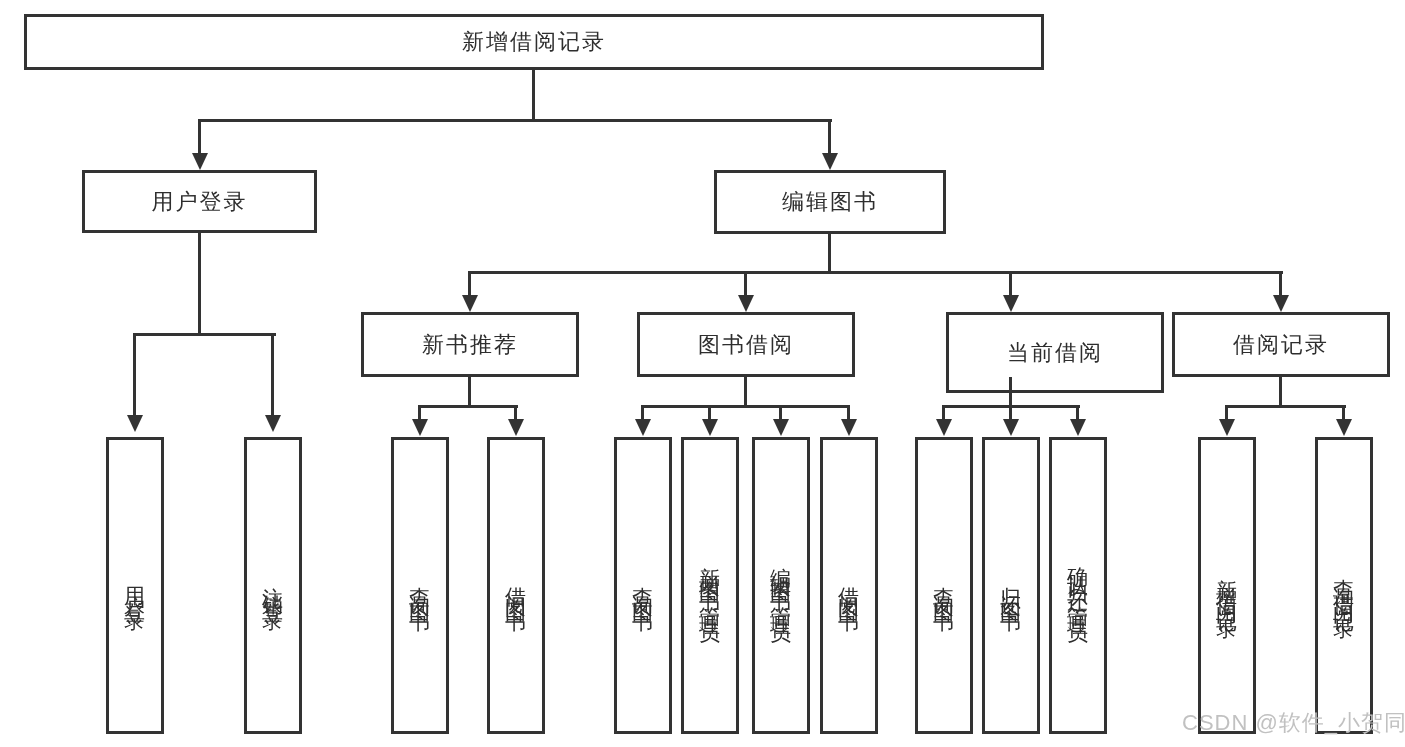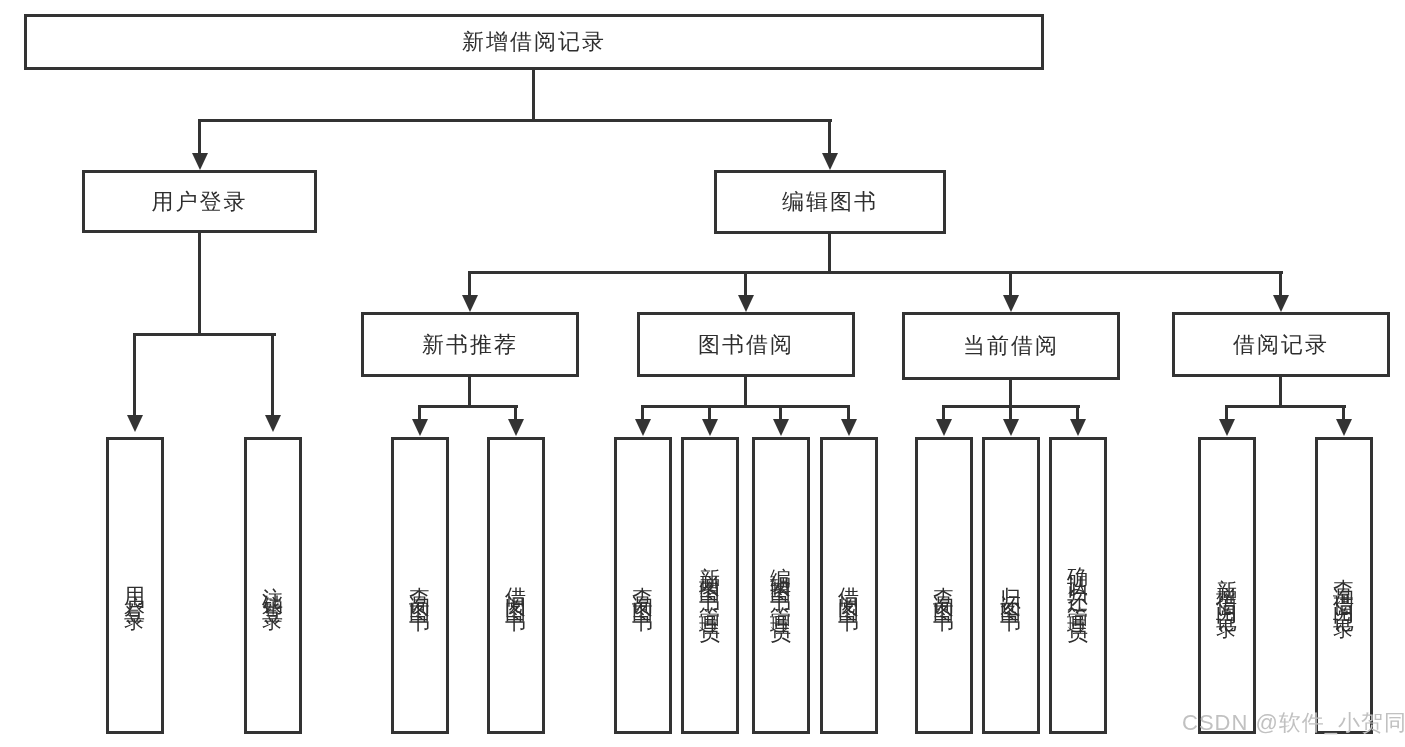--- a/index.html
+++ b/index.html
@@ -61,21 +61,21 @@
   <div class="ah" style="left:462px;top:295px;"></div>
   <div class="vl" style="left:744px;top:271px;height:26px;"></div>
   <div class="ah" style="left:738px;top:295px;"></div>
   <div class="vl" style="left:1009px;top:271px;height:26px;"></div>
   <div class="ah" style="left:1003px;top:295px;"></div>
   <div class="vl" style="left:1279px;top:271px;height:26px;"></div>
   <div class="ah" style="left:1273px;top:295px;"></div>
 
   <div class="box" style="left:361px;top:312px;width:218px;height:65px;">新书推荐</div>
   <div class="box" style="left:637px;top:312px;width:218px;height:65px;">图书借阅</div>
-  <div class="box" style="left:902px;top:312px;width:218px;height:68px;">当前借阅</div>
+  <div class="box" style="left:946px;top:312px;width:218px;height:81px;">当前借阅</div>
   <div class="box" style="left:1172px;top:312px;width:218px;height:65px;">借阅记录</div>
 
   <div class="vl" style="left:468px;top:377px;height:31px;"></div>
   <div class="hl" style="left:418px;top:405px;width:100px;"></div>
   <div class="vl" style="left:418px;top:405px;height:16px;"></div>
   <div class="ah" style="left:412px;top:419px;"></div>
   <div class="vl" style="left:514px;top:405px;height:16px;"></div>
   <div class="ah" style="left:508px;top:419px;"></div>
 
   <div class="vl" style="left:744px;top:377px;height:31px;"></div>

